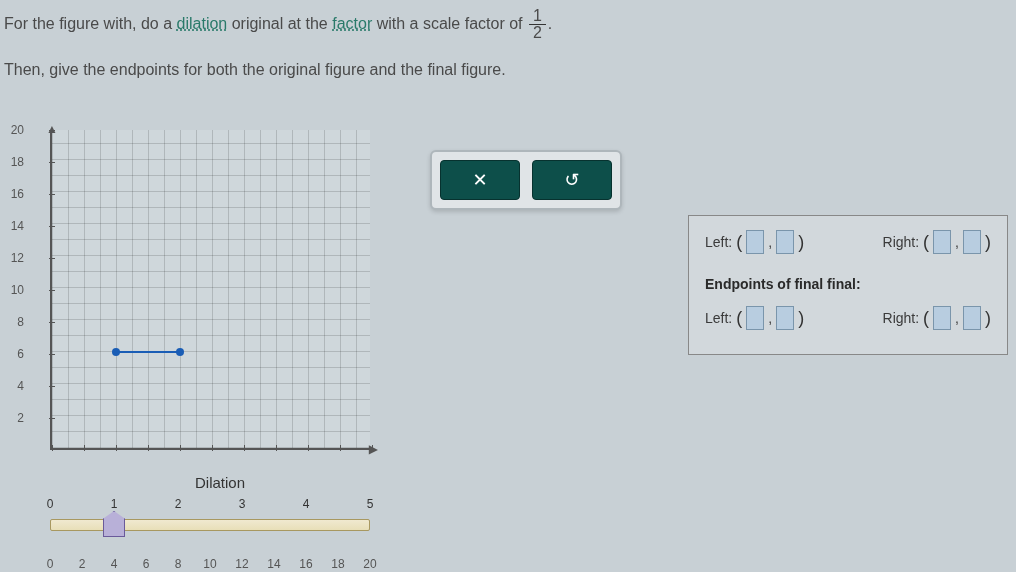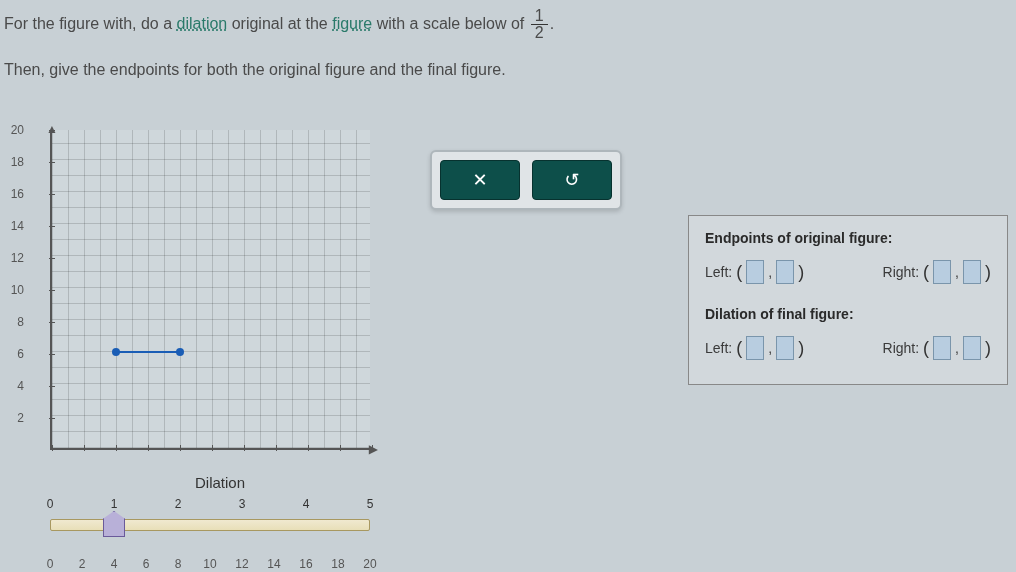--- a/index.html
+++ b/index.html
@@ -168,21 +168,21 @@
     background: #b8cde0;
     border: 1px solid #7a95ab;
     display: inline-block;
   }
   .comma { font-size: 14px; }
 </style>
 </head>
 <body>
 
 <div class="instruction">
-  <span>For the figure with, do a </span><span class="link">dilation</span><span> original at the </span><span class="link">figure</span><span> with a scale below of </span><span class="frac"><span class="num">1</span><span class="den">2</span></span><span>.</span>
+  <span>For the figure with, do a </span><span class="link">dilation</span><span> original at the </span><span class="link">factor</span><span> with a scale factor of </span><span class="frac"><span class="num">1</span><span class="den">2</span></span><span>.</span>
 </div>
 
 <div class="sub-instruction">Then, give the endpoints for both the original figure and the final figure.</div>
 
 <div class="content">
   <div class="chart-wrap">
     <div class="ylabels" id="ylabels">
         <span style="top: 288px;">2</span>
         <span style="top: 256px;">4</span>
         <span style="top: 224px;">6</span>
@@ -258,40 +258,39 @@
 <div class="buttons">
   <div class="btn">
     <span>✕</span>
   </div>
   <div class="btn">
     <span>↺</span>
   </div>
 </div>
 
 <div class="answer-panel">
-  <div class="section-title">Endpoints of original figure:</div>
   <div class="answer-row">
     <div class="pair">
       <span>Left:</span>
       <span class="paren">(</span>
         <span class="inp"></span>
         <span class="comma">,</span>
         <span class="inp"></span>
         <span class="paren">)</span>
     </div>
     <div class="pair">
       <span>Right:</span>
       <span class="paren">(</span>
         <span class="inp"></span>
         <span class="comma">,</span>
         <span class="inp"></span>
         <span class="paren">)</span>
     </div>
   </div>
-  <div class="section-title">Dilation of final figure:</div>
+  <div class="section-title">Endpoints of final final:</div>
   <div class="answer-row" style="margin-bottom:4px">
     <div class="pair">
       <span>Left:</span>
       <span class="paren">(</span>
         <span class="inp"></span>
         <span class="comma">,</span>
         <span class="inp"></span>
         <span class="paren">)</span>
     </div>
     <div class="pair">

